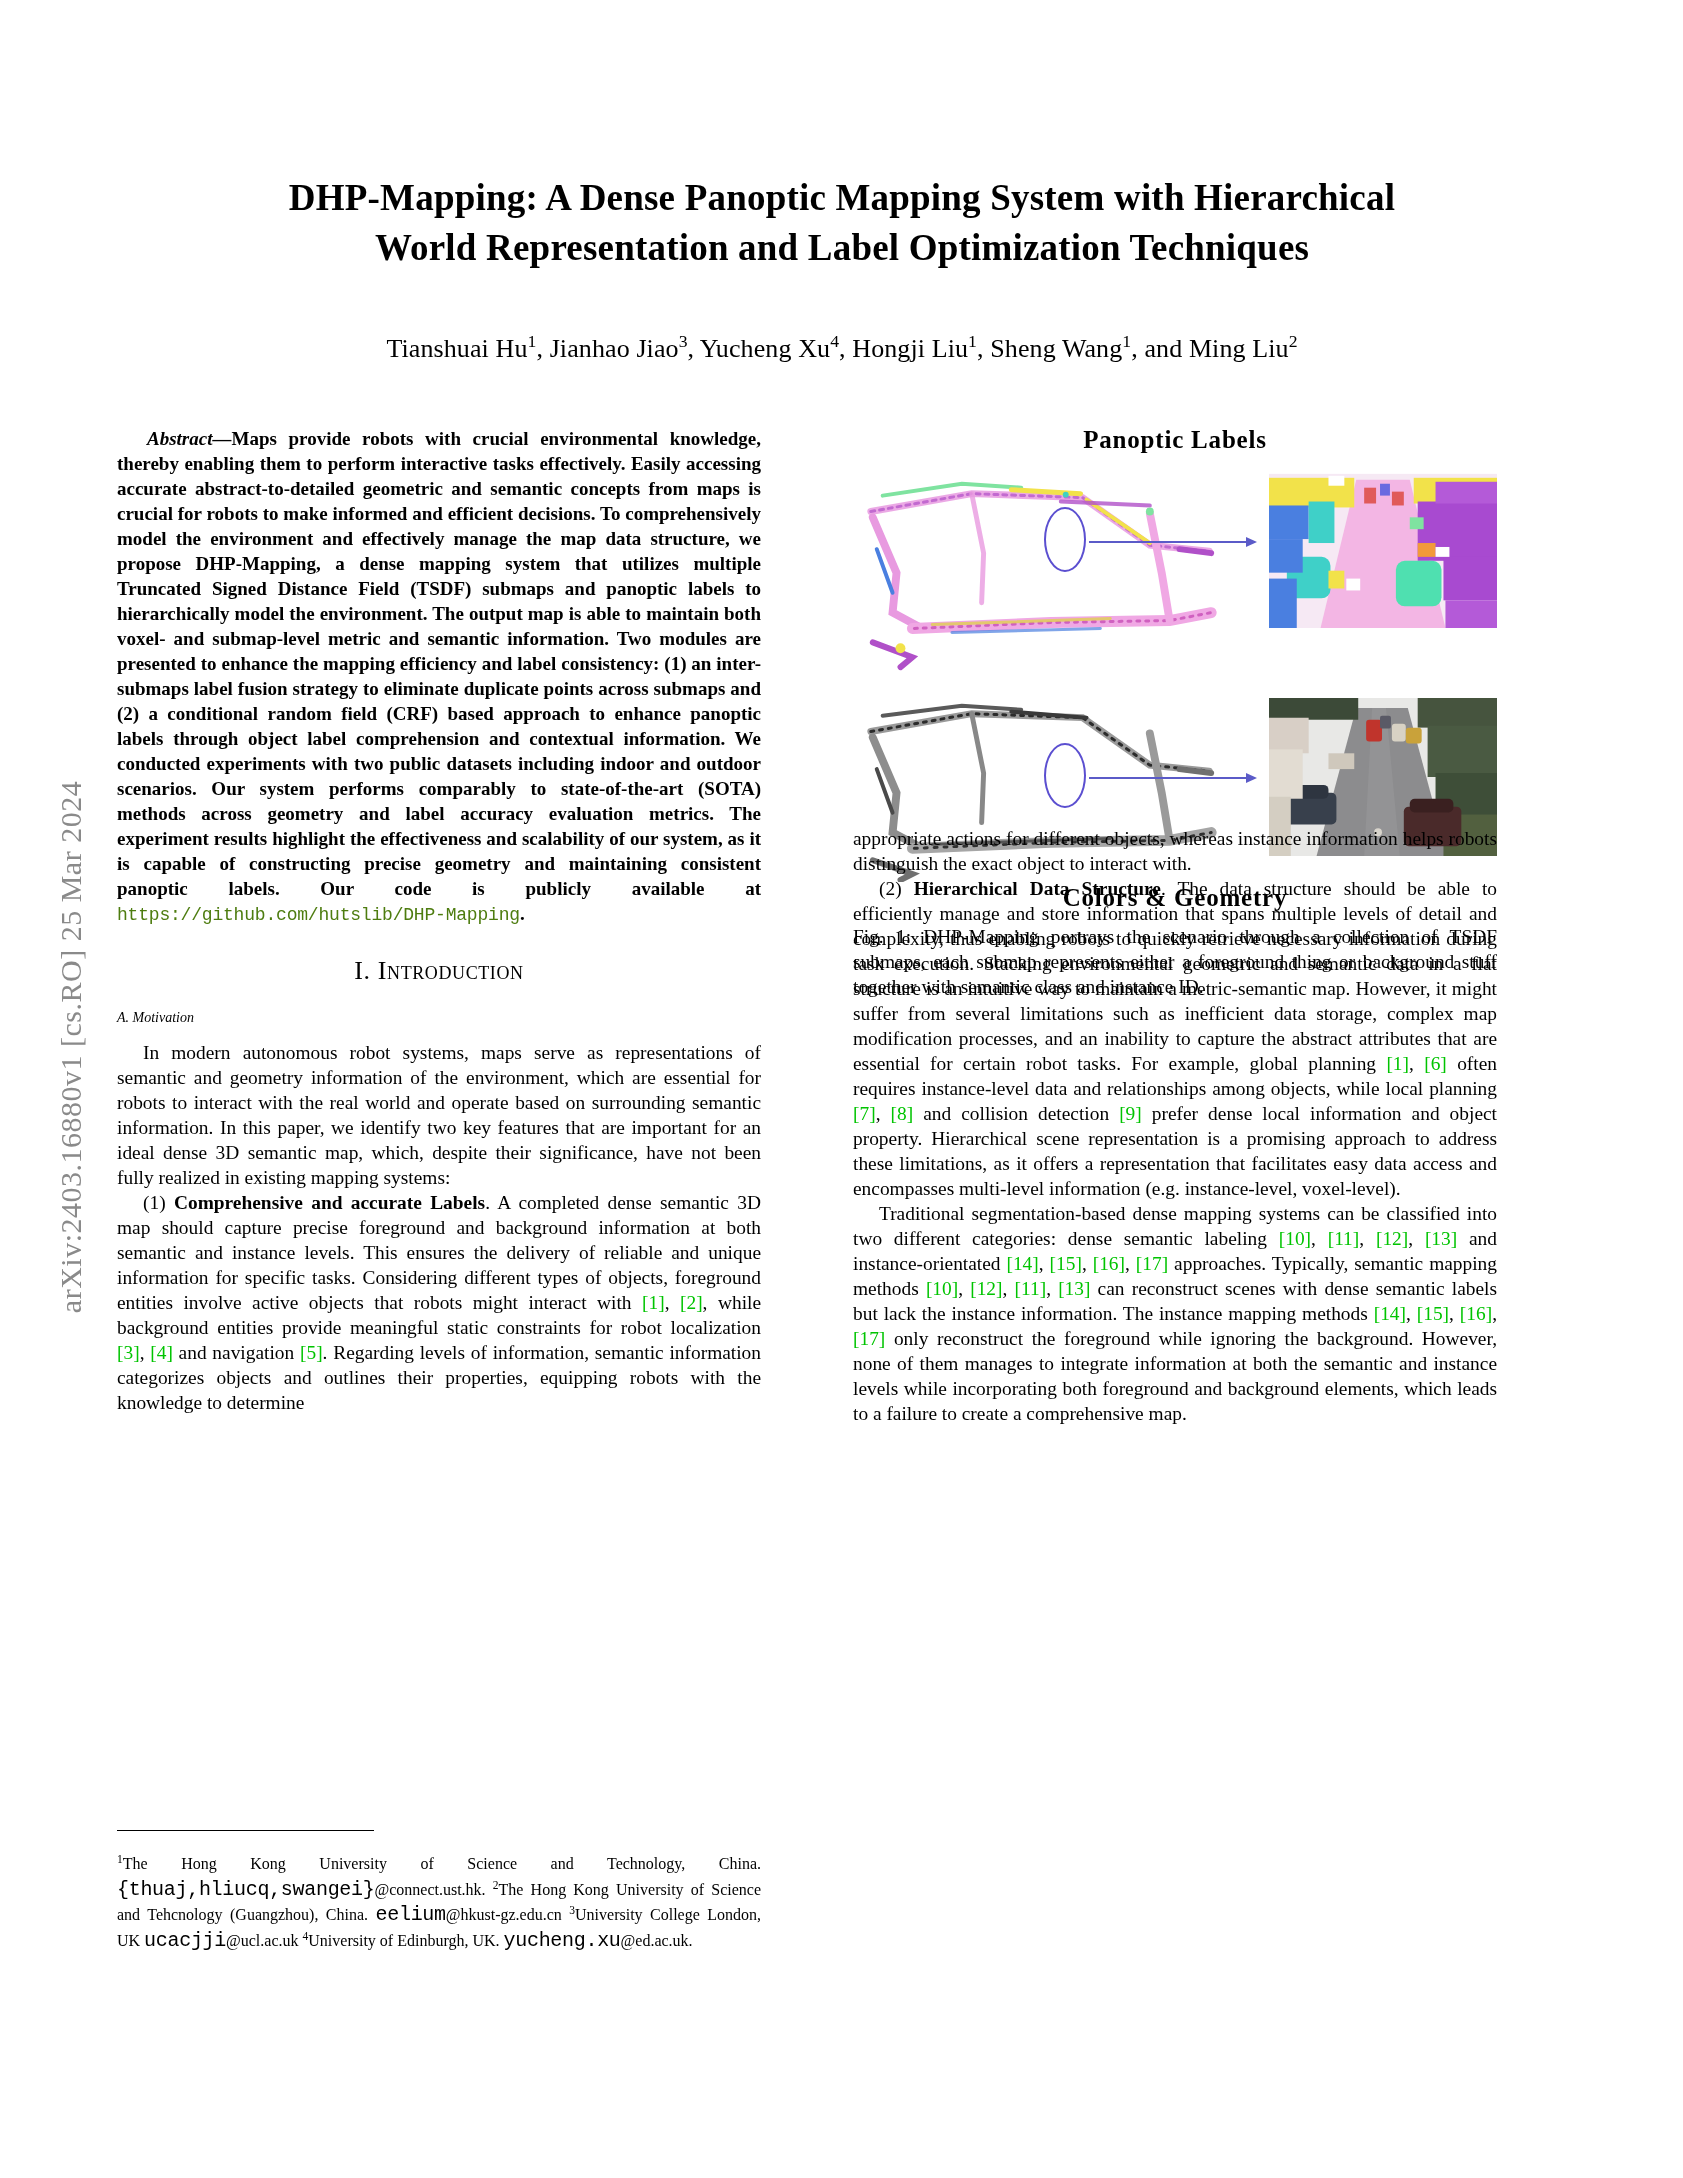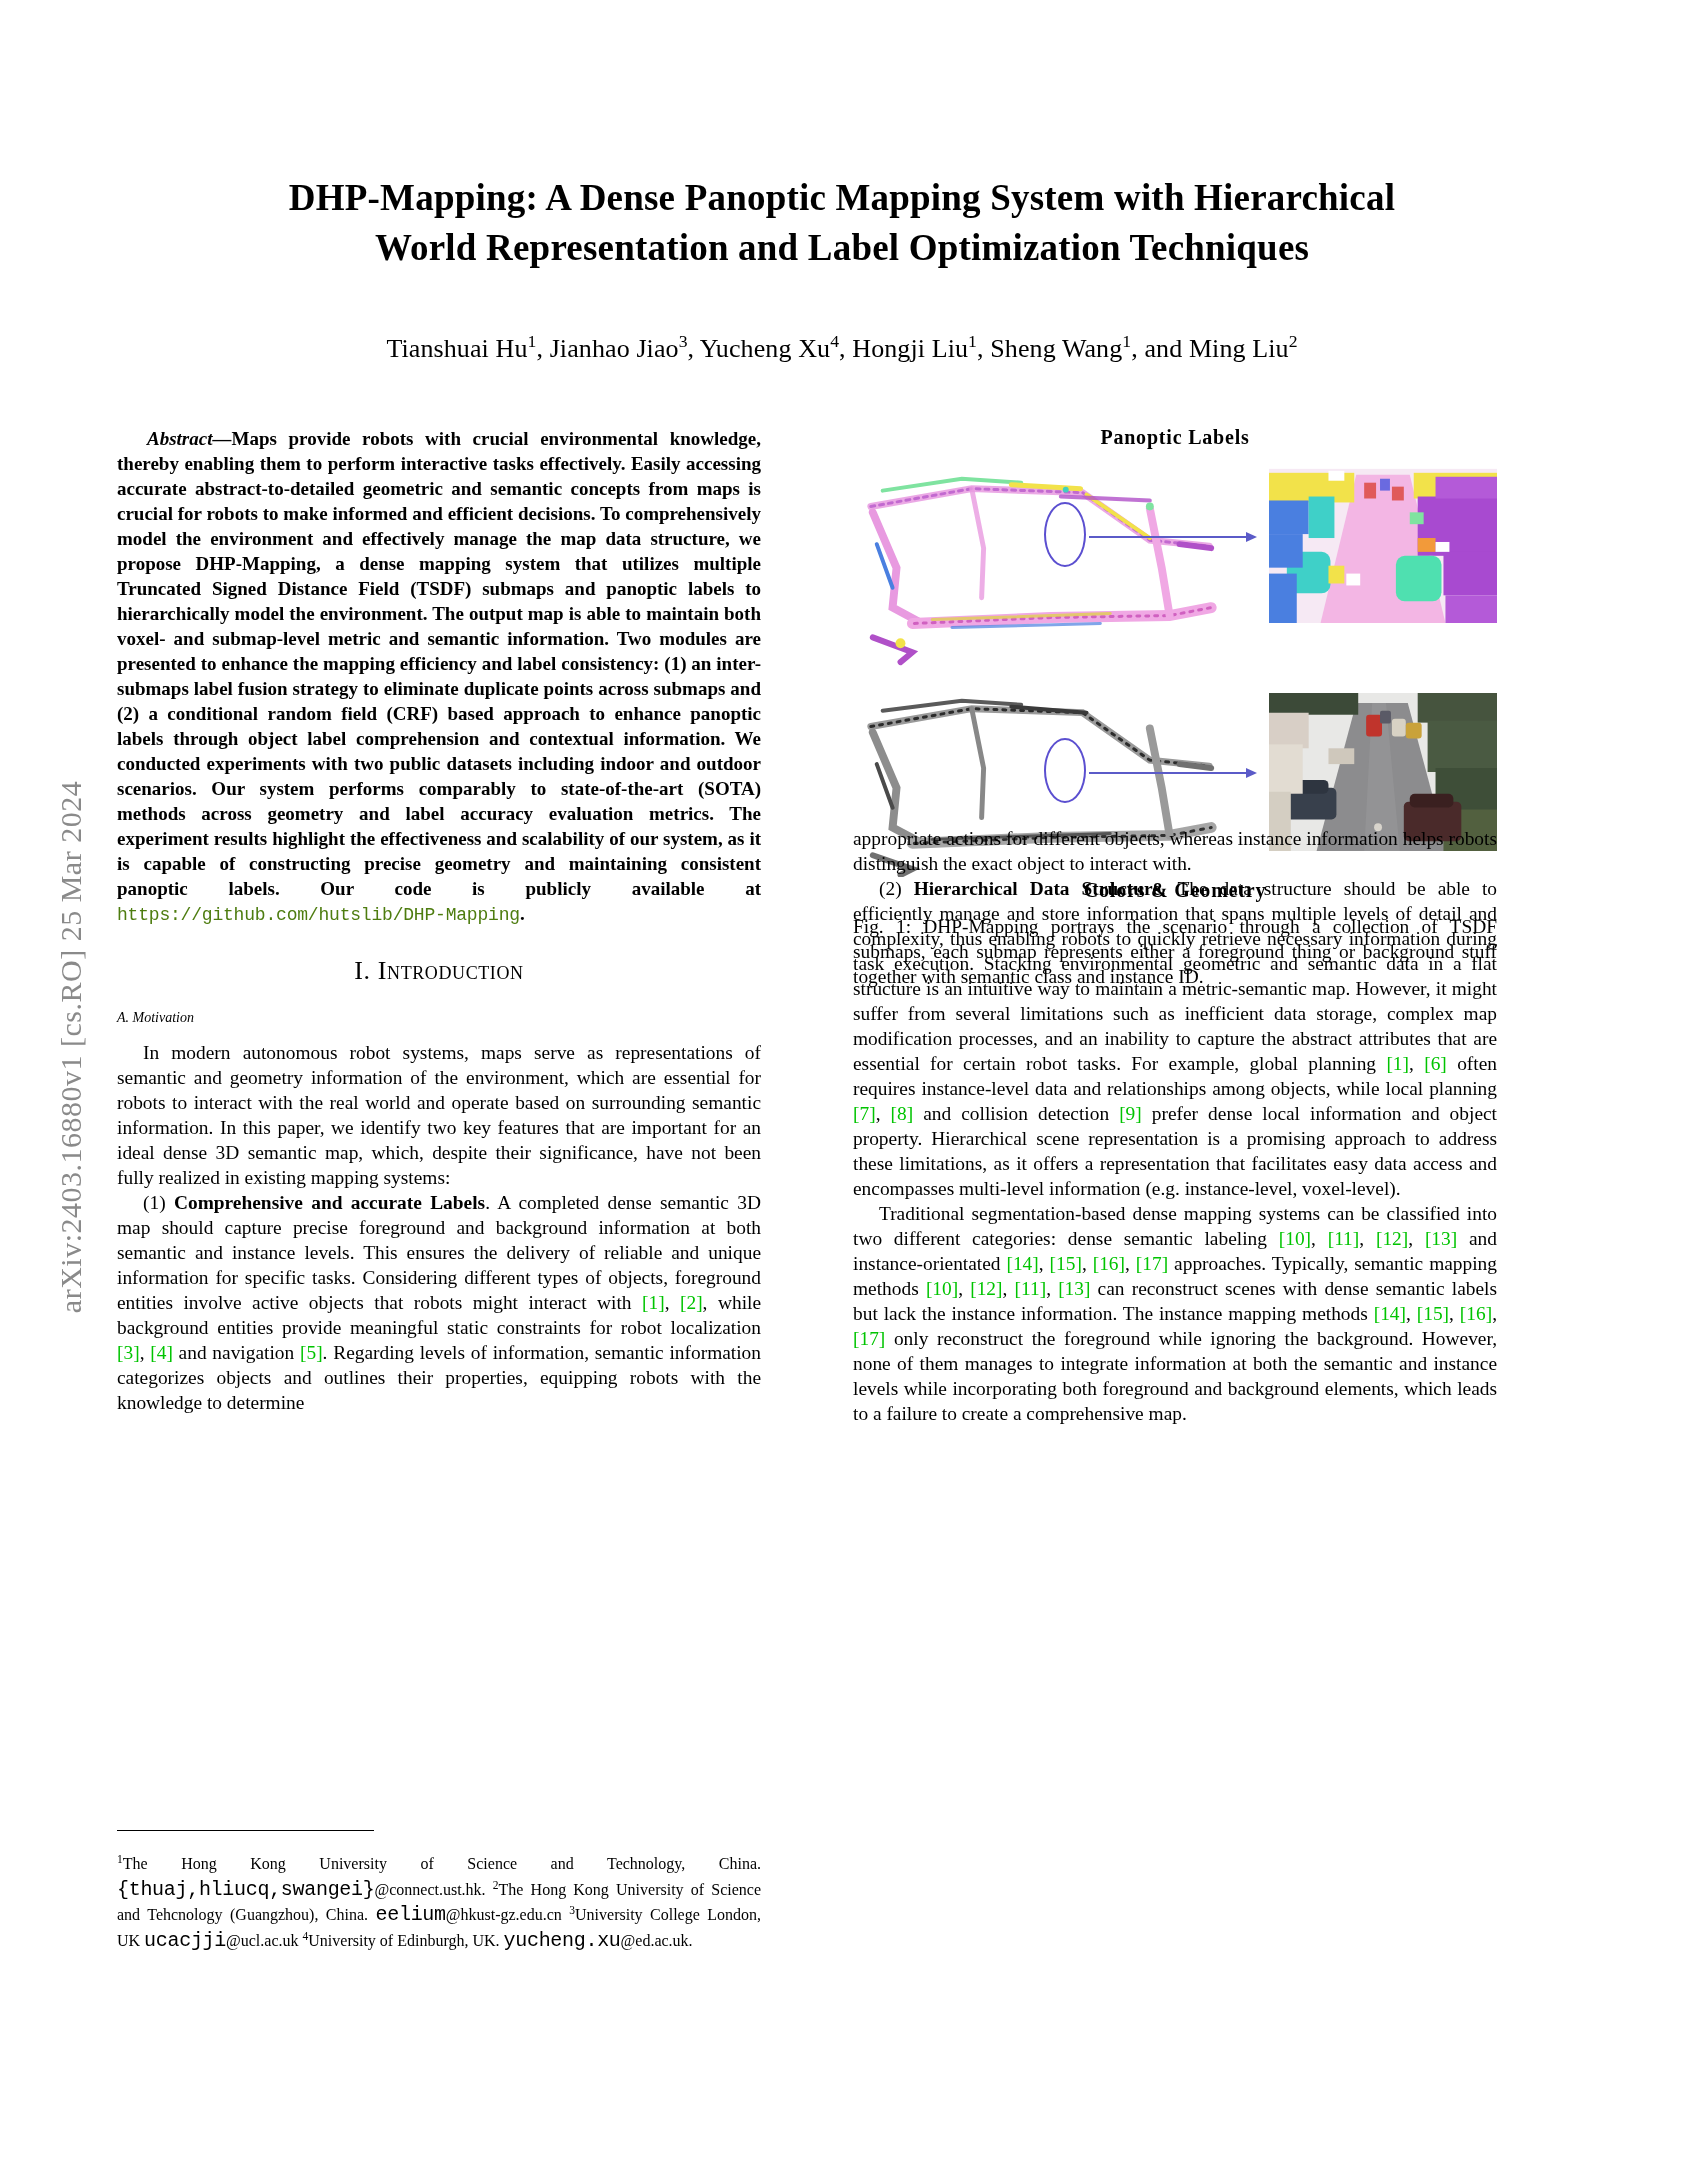--- a/index.html
+++ b/index.html
@@ -142,21 +142,21 @@
   
   .figure {
     position: absolute;
     left: 853px;
     top: 426px;
     width: 644px;
   }
   .fig-label {
     text-align: center;
     font-weight: bold;
-    font-size: 20px;
+    font-size: 25px;
     letter-spacing: 0.8px;
     margin: 0;
     position: relative;
     z-index: 4;
   }
   .fig-label.bottom { margin-top: 2px; }
 
   .fig-canvas {
     position: relative;
     width: 644px;

